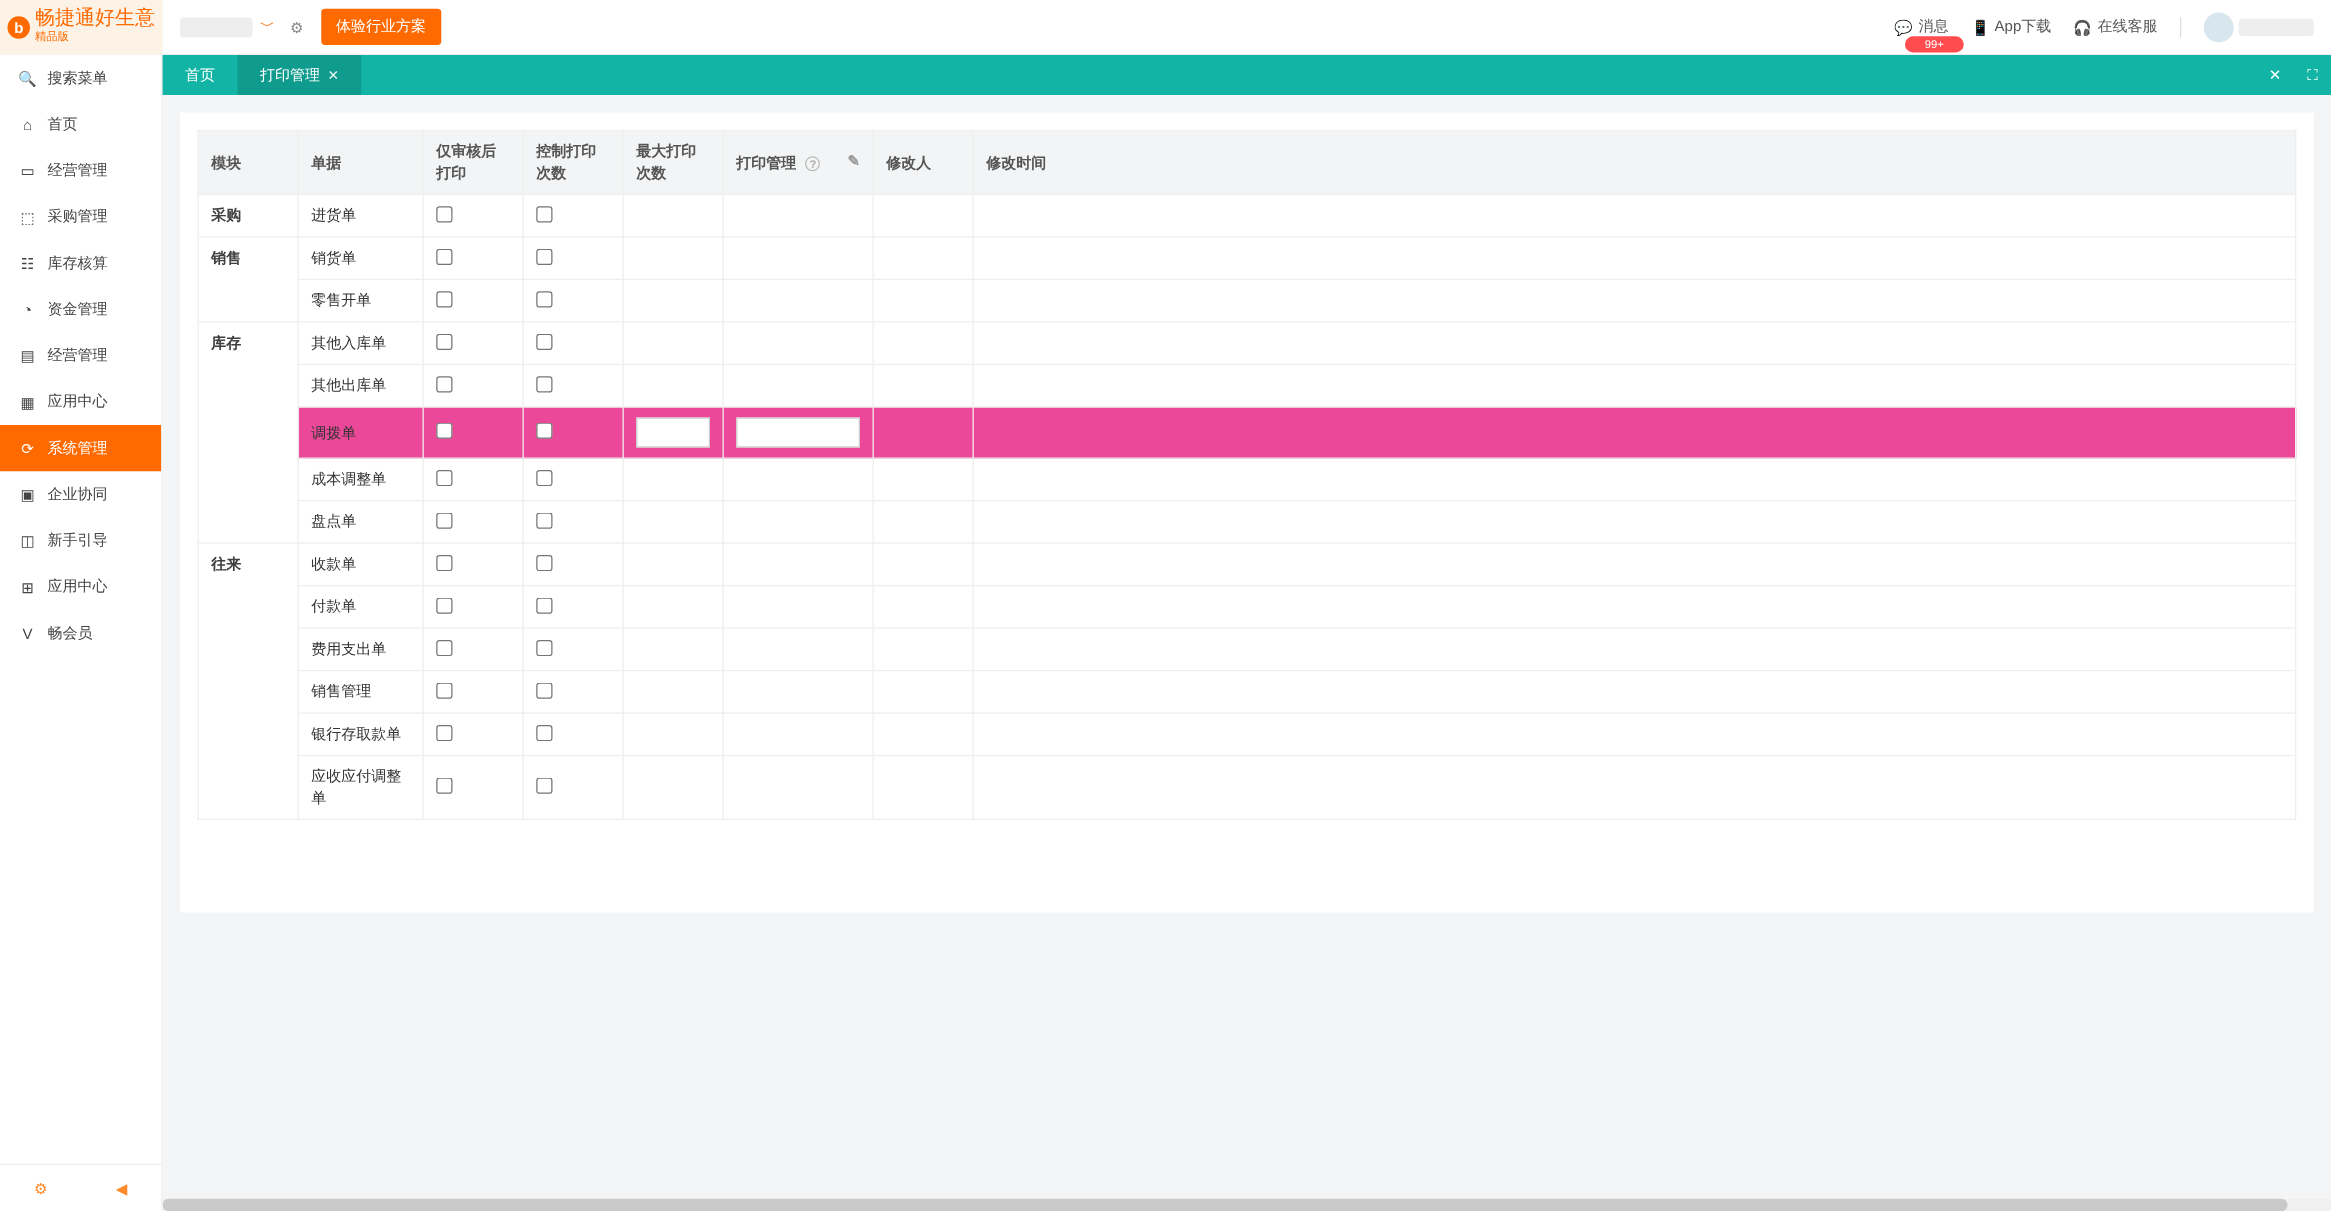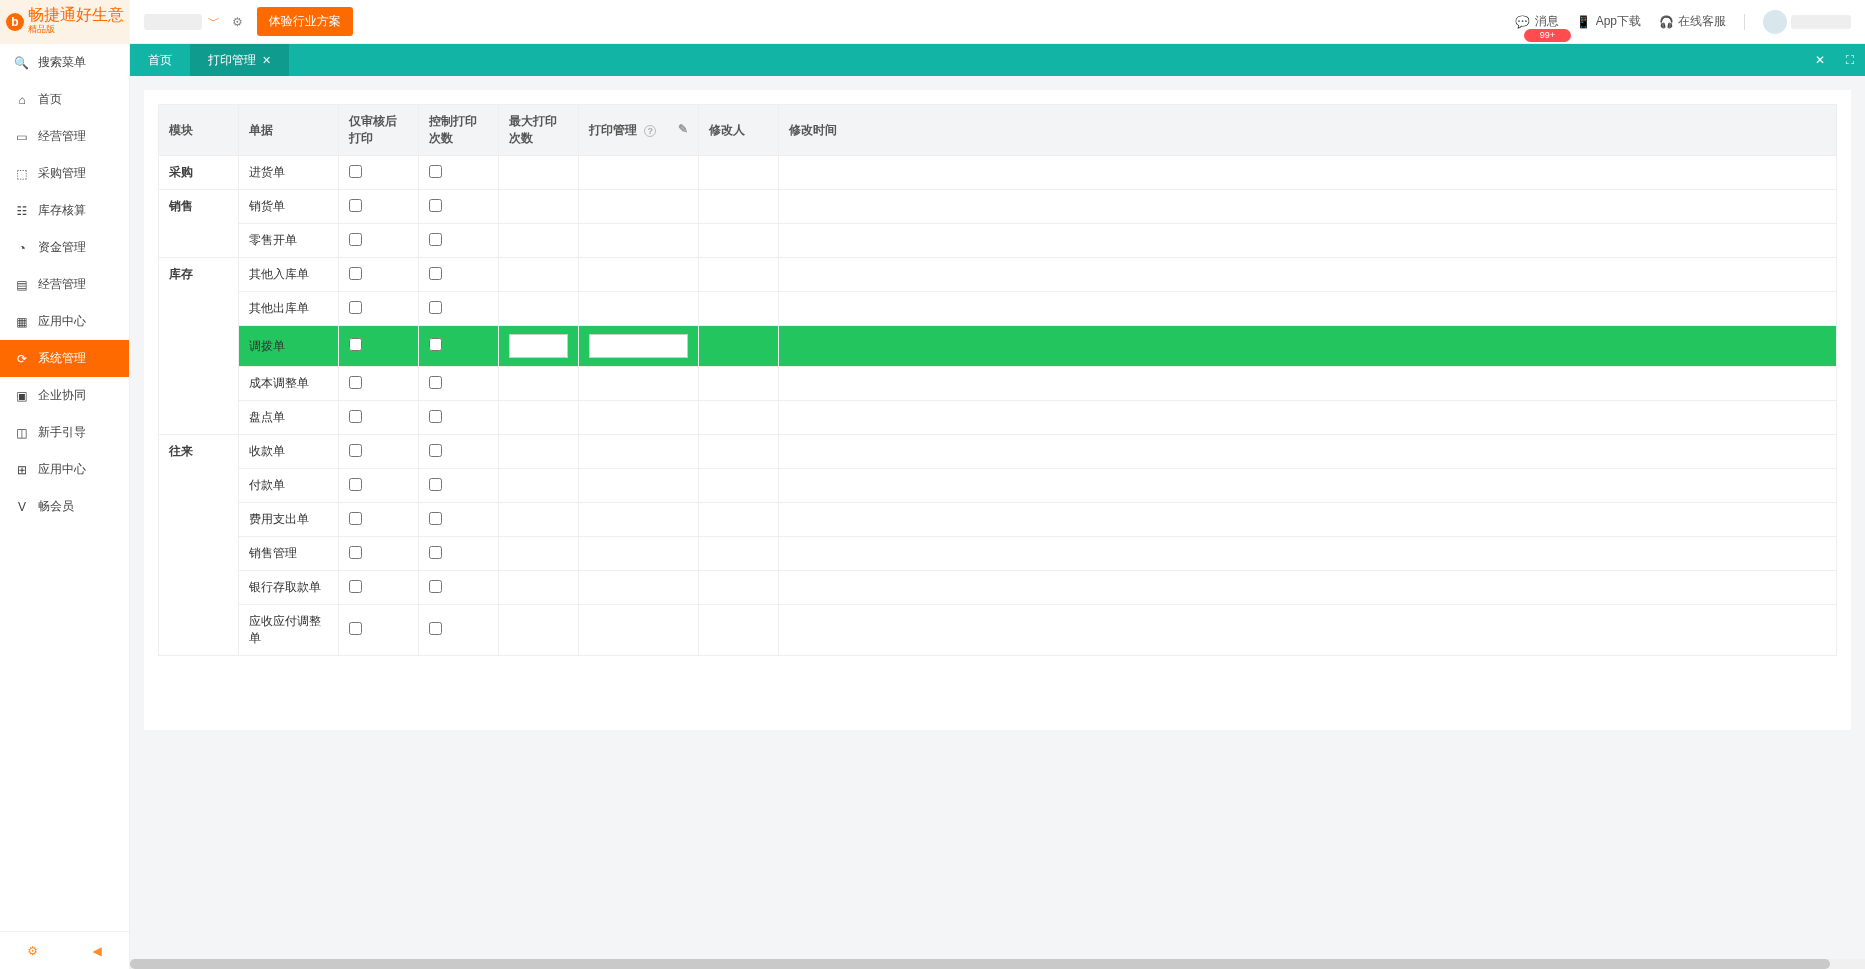--- a/index.html
+++ b/index.html
@@ -44,21 +44,21 @@
 .tabs .spacer { flex:1; }
 .tabs .tabbtn { width:30px; display:flex; align-items:center; justify-content:center; cursor:pointer; }
 
 .content-scroll { flex:1; overflow:auto; padding:14px; }
 .panel { background:#fff; padding:14px; min-height:640px; }
 
 table.grid { width:100%; border-collapse:collapse; table-layout:fixed;padding-left:18px; }
 table.grid th, table.grid td { border:1px solid #eee; padding:8px 10px; font-size:12px; text-align:left; vertical-align:middle; height:32px; }
 table.grid th { background:#f3f4f5; font-weight:bold; color:#555; }
 table.grid td.module-cell { vertical-align:top; font-weight:bold; color:#404040; }
-table.grid tr.hl td { background:#22c55e; }
+table.grid tr.hl td { background:#ec4899; }
 table.grid tr.hl td input.inp { width:100%; height:24px; border:1px solid #ccc; background:#fff; }
 table.grid input[type=checkbox] { width:13px; height:13px; }
 .help-icon { margin-left:4px; color:#aaa; border:1px solid #bbb; border-radius:50%; display:inline-flex; width:12px; height:12px; align-items:center; justify-content:center; font-size:9px; }
 .edit-icon { float:right; color:#999; }
 
 .footer { height:48px; background:#fff; border-top:1px solid #eee; display:flex; align-items:center; justify-content:flex-end; padding:0 18px; position:relative; }
 .footer .save { background:#ff6a00; color:#fff; border:none; padding:8px 26px; border-radius:3px; cursor:pointer; font-size:13px; }
 .hscroll { height:10px; background:#f0f0f0; position:relative; }
 .hscroll .thumb { position:absolute; left:0; top:0; bottom:0; width:98%; background:#c9c9c9; border-radius:5px; }
 </style>

